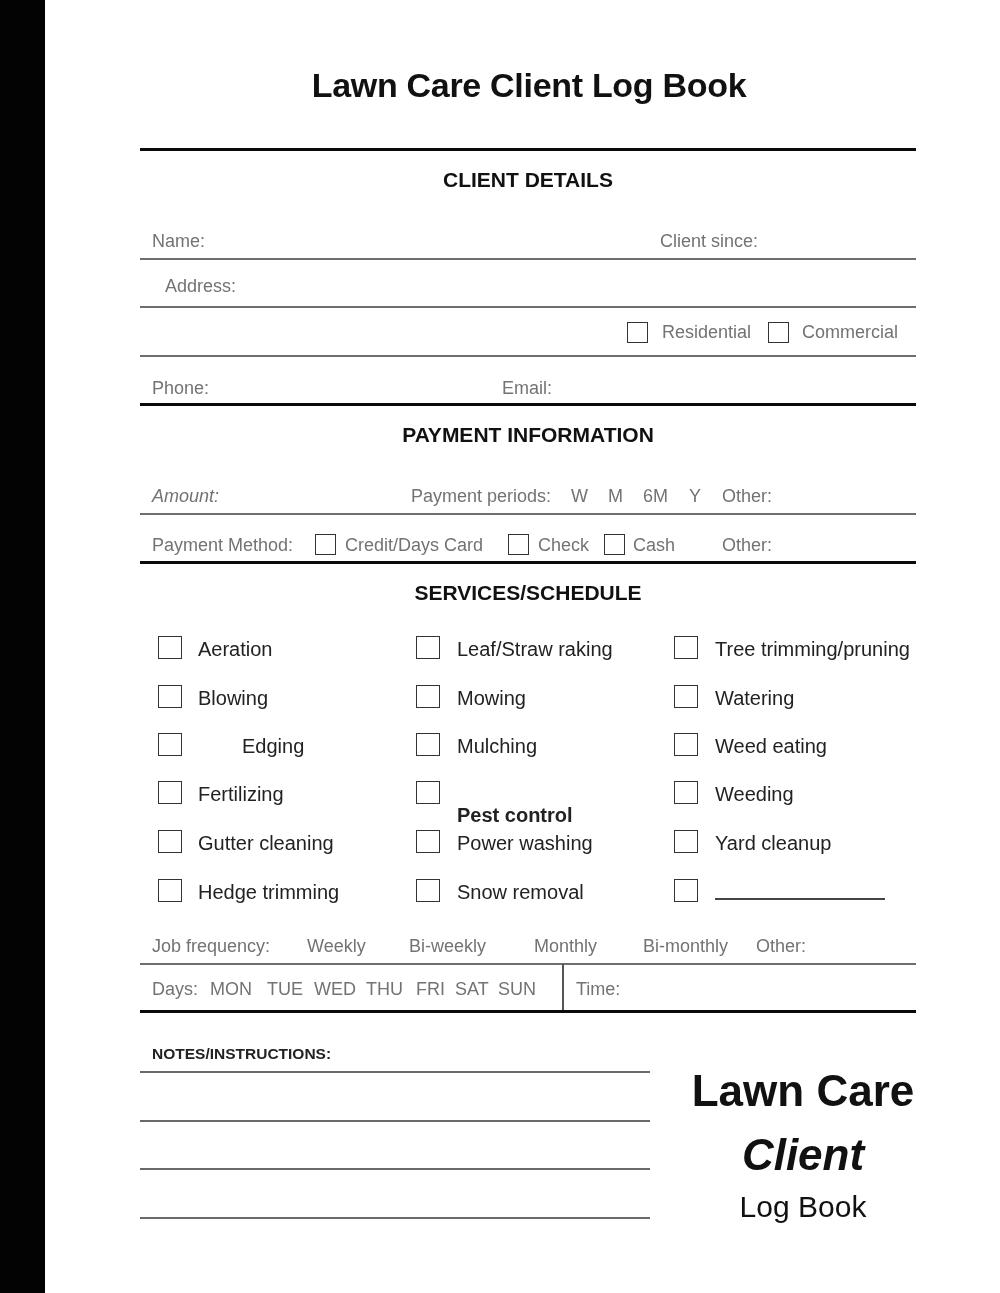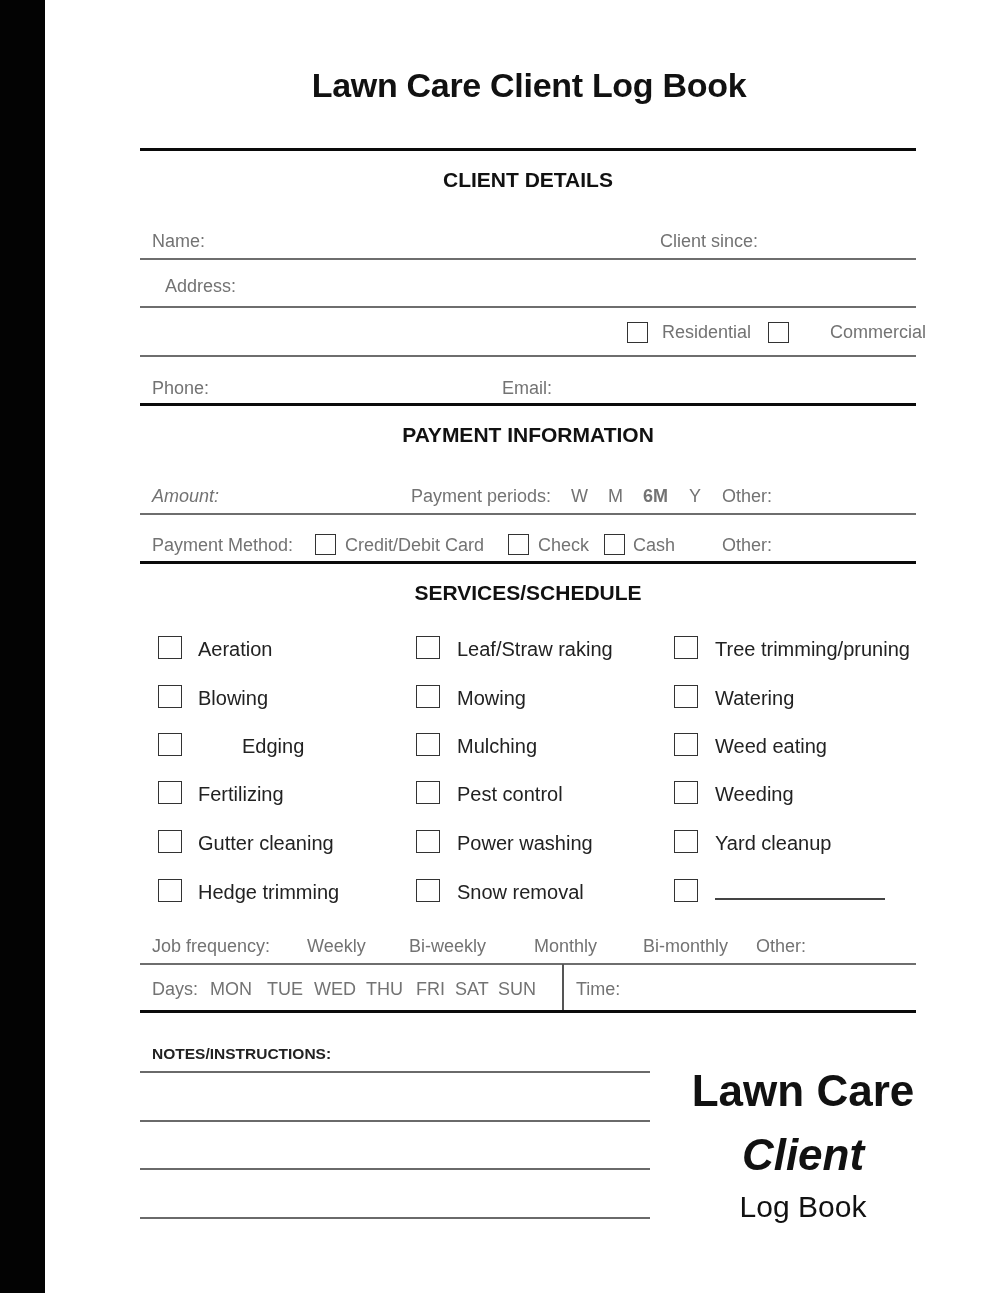--- a/index.html
+++ b/index.html
@@ -38,41 +38,41 @@
 <div class="abs lbl" style="left:152px; top:231px;">Name:</div>
 <div class="abs lbl" style="left:660px; top:231px;">Client since:</div>
 <div class="hr-thin" style="top:258px;"></div>
 
 <div class="abs lbl" style="left:152px; top:276px;margin-left:13px;">Address:</div>
 <div class="hr-thin" style="top:306px;"></div>
 
 <div class="cb" style="left:627px; top:322px;"></div>
 <div class="abs lbl" style="left:662px; top:322px;">Residential</div>
 <div class="cb" style="left:768px; top:322px;"></div>
-<div class="abs lbl" style="left:802px; top:322px;margin-left:28px;">Commercial</div>
+<div class="abs lbl" style="left:802px; top:322px;">Commercial</div>
 <div class="hr-thin" style="top:355px;"></div>
 
 <div class="abs lbl" style="left:152px; top:378px;">Phone:</div>
 <div class="abs lbl" style="left:502px; top:378px;">Email:</div>
 <div class="hr-thick" style="top:403px;"></div>
 
 <div class="abs heading" style="top:423px;">PAYMENT INFORMATION</div>
 
 <div class="abs lbl" style="left:152px; top:486px;font-style:italic;">Amount:</div>
 <div class="abs lbl" style="left:411px; top:486px;">Payment periods:</div>
 <div class="abs lbl" style="left:571px; top:486px;">W</div>
 <div class="abs lbl" style="left:608px; top:486px;">M</div>
-<div class="abs lbl" style="left:643px; top:486px;font-weight:bold;">6M</div>
+<div class="abs lbl" style="left:643px; top:486px;">6M</div>
 <div class="abs lbl" style="left:689px; top:486px;">Y</div>
 <div class="abs lbl" style="left:722px; top:486px;">Other:</div>
 <div class="hr-thin" style="top:513px;"></div>
 
 <div class="abs lbl" style="left:152px; top:535px;">Payment Method:</div>
 <div class="cb" style="left:315px; top:534px;"></div>
-<div class="abs lbl" style="left:345px; top:535px;">Credit/Debit Card</div>
+<div class="abs lbl" style="left:345px; top:535px;">Credit/Days Card</div>
 <div class="cb" style="left:508px; top:534px;"></div>
 <div class="abs lbl" style="left:538px; top:535px;">Check</div>
 <div class="cb" style="left:604px; top:534px;"></div>
 <div class="abs lbl" style="left:633px; top:535px;text-align:right;">Cash</div>
 <div class="abs lbl" style="left:722px; top:535px;">Other:</div>
 <div class="hr-thick" style="top:561px;"></div>
 
 <div class="abs heading" style="top:581px;">SERVICES/SCHEDULE</div>
 
 <div class="cb svc-cb" style="left:158px; top:636px;"></div>
@@ -88,21 +88,21 @@
 <div class="cb svc-cb" style="left:158px; top:879px;"></div>
 <div class="abs svc" style="left:198px; top:881px;">Hedge trimming</div>
 
 <div class="cb svc-cb" style="left:416px; top:636px;"></div>
 <div class="abs svc" style="left:457px; top:638px;">Leaf/Straw raking</div>
 <div class="cb svc-cb" style="left:416px; top:685px;"></div>
 <div class="abs svc" style="left:457px; top:687px;">Mowing</div>
 <div class="cb svc-cb" style="left:416px; top:733px;"></div>
 <div class="abs svc" style="left:457px; top:735px;">Mulching</div>
 <div class="cb svc-cb" style="left:416px; top:781px;"></div>
-<div class="abs svc" style="left:457px; top:783px;">Pest control</div>
+<div class="abs svc" style="left:457px; top:804px;font-weight:bold;">Pest control</div>
 <div class="cb svc-cb" style="left:416px; top:830px;"></div>
 <div class="abs svc" style="left:457px; top:832px;">Power washing</div>
 <div class="cb svc-cb" style="left:416px; top:879px;"></div>
 <div class="abs svc" style="left:457px; top:881px;">Snow removal</div>
 
 <div class="cb svc-cb" style="left:674px; top:636px;"></div>
 <div class="abs svc" style="left:715px; top:638px;">Tree trimming/pruning</div>
 <div class="cb svc-cb" style="left:674px; top:685px;"></div>
 <div class="abs svc" style="left:715px; top:687px;">Watering</div>
 <div class="cb svc-cb" style="left:674px; top:733px;"></div>

